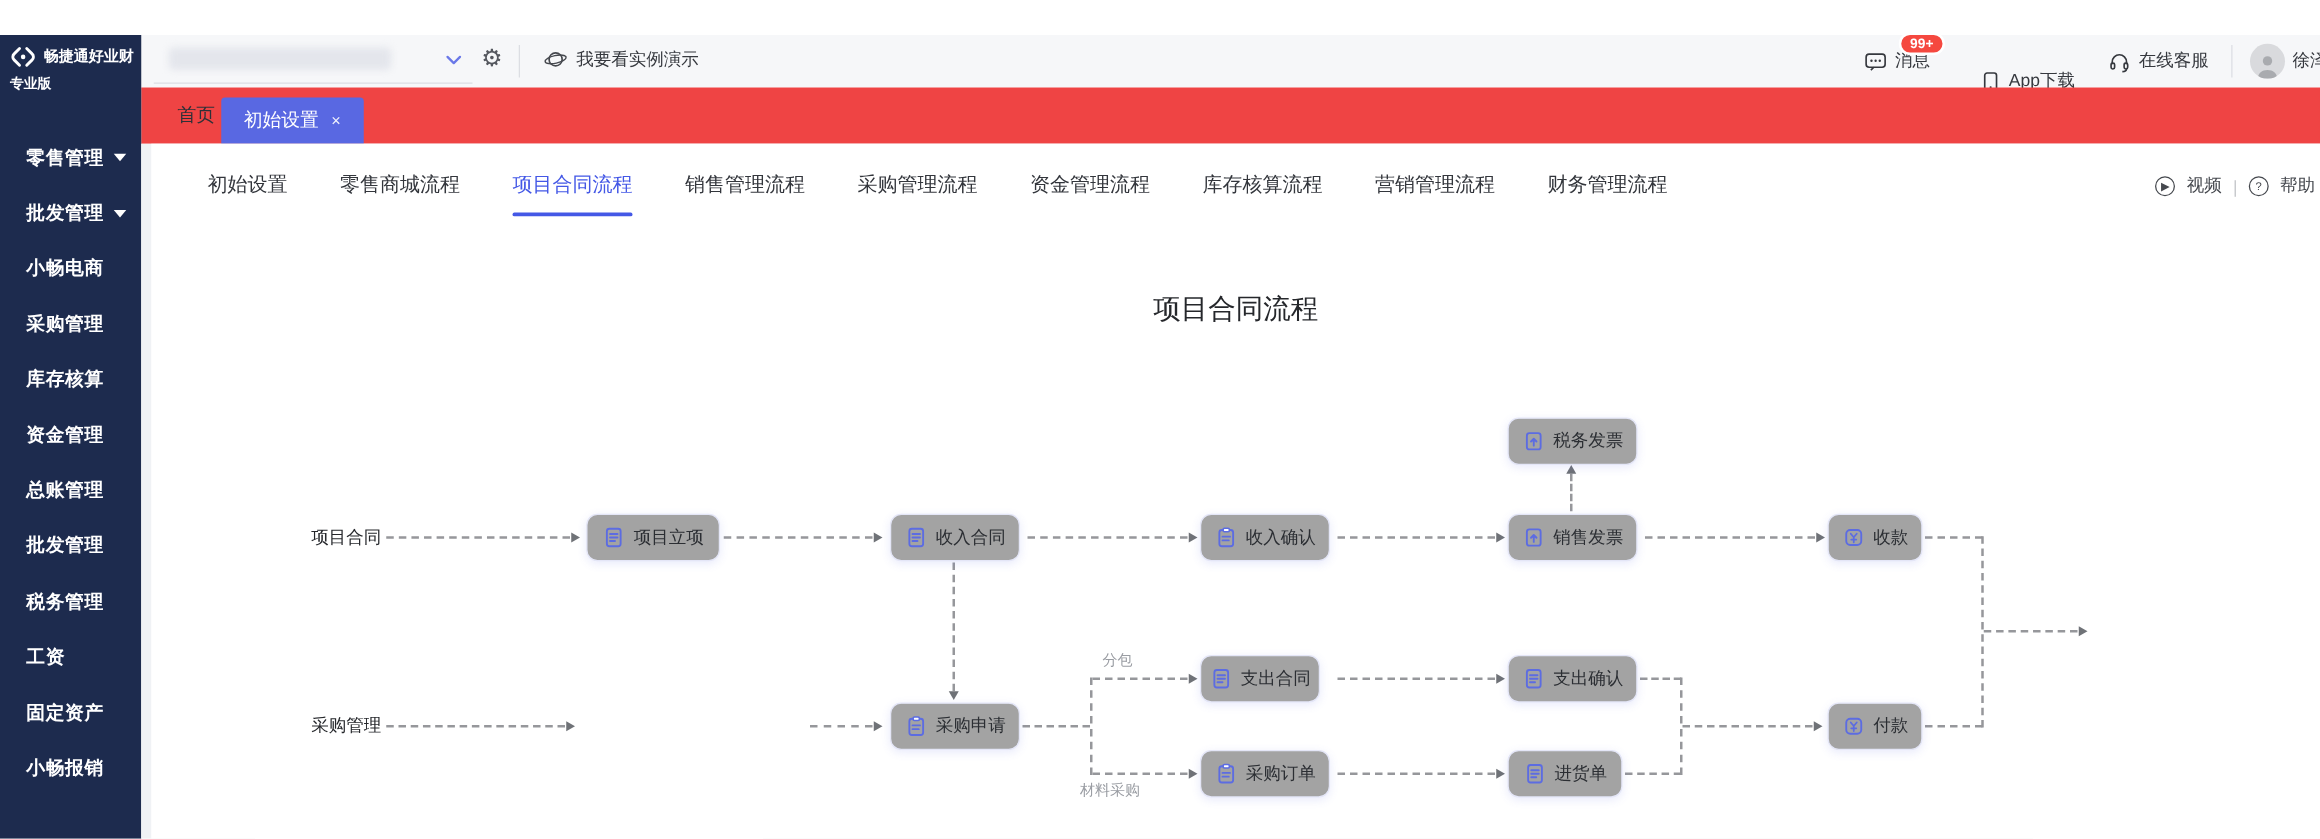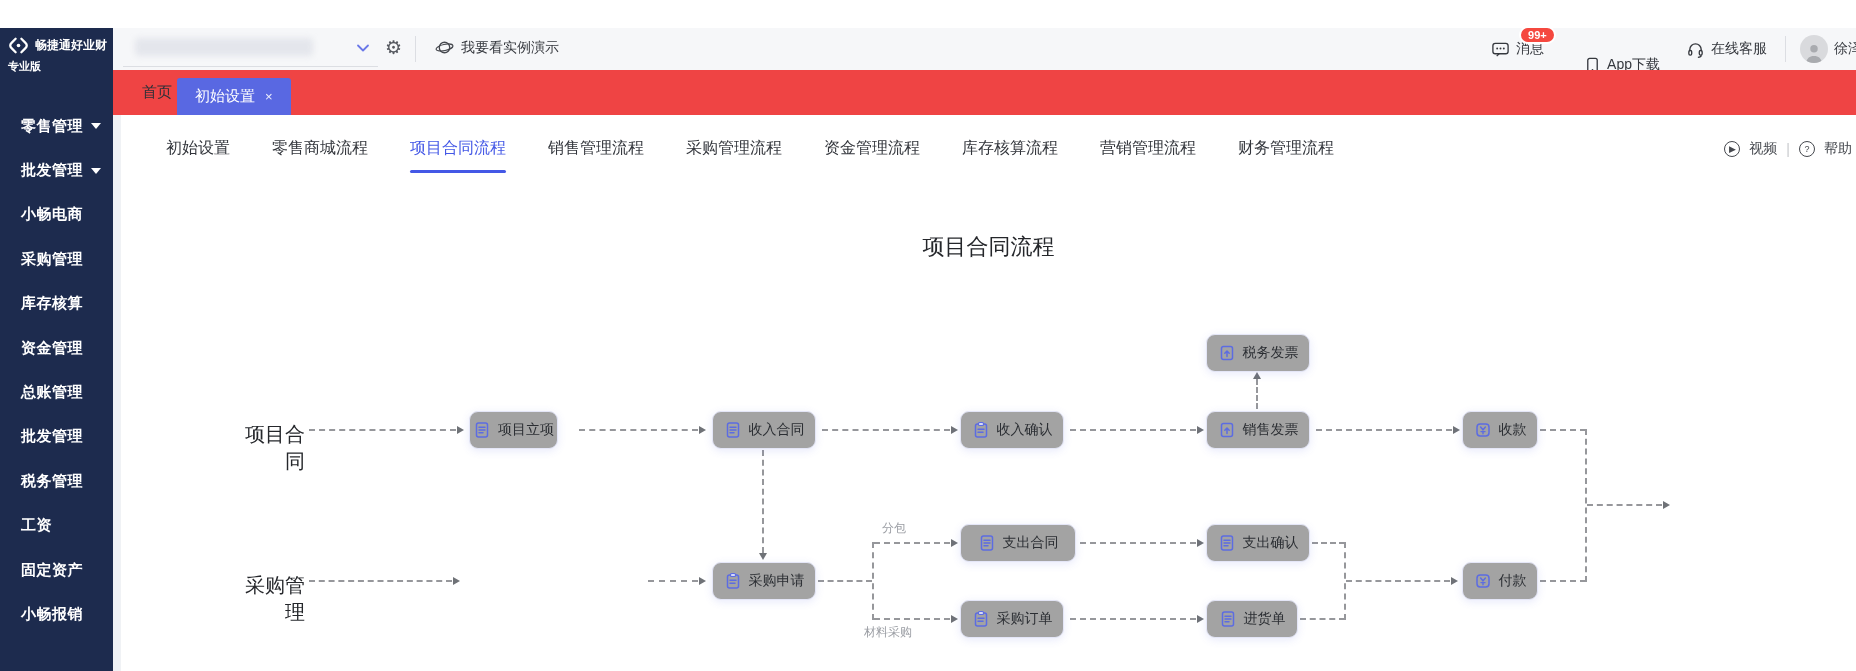--- a/index.html
+++ b/index.html
@@ -48,21 +48,21 @@
   .ptab { cursor:pointer; padding-bottom:14px; position:relative; white-space:nowrap; }
   .ptab.active { color:#4458e6; }
   .ptab.active::after { content:""; position:absolute; left:0; right:0; bottom:0; height:3px; background:#4458e6; border-radius:2px; }
   .tools { position:absolute; right:4px; top:25px; display:flex; align-items:center; gap:9px; font-size:14px; color:#45484e; white-space:nowrap; }
   .circ-ico { width:16px; height:16px; border:1.4px solid #45484e; border-radius:50%; display:inline-flex; align-items:center; justify-content:center; font-size:9px; line-height:1; }
   .tool-sep { color:#c8cacd; }
 
   .flow-title { position:absolute; left:0; width:1735px; top:117px; text-align:center; font-size:22px; color:#25272b; }
 
   
-  .rowlab { position:absolute; font-size:20px; color:#25272b; }
+  .rowlab { position:absolute; font-size:14px; color:#25272b; }
   .brlab  { position:absolute; font-size:12px; color:#9a9da3; }
   .node { position:absolute; height:38px; background:#a3a3a3; border:1px solid #e4e6f7; border-radius:9px;
           box-shadow:0 2px 8px rgba(93,108,226,.14); display:flex; align-items:center; justify-content:center; gap:7px;
           font-size:14px; color:#2b2e33; cursor:pointer; white-space:nowrap; }
   .nicon { width:18px; height:18px; display:inline-flex; }
   .hl { position:absolute; height:0; border-top:2px dashed #96979b; }
   .vl { position:absolute; width:0; border-left:2px dashed #96979b; }
   .ah-r { position:absolute; width:0; height:0; border-top:4px solid transparent; border-bottom:4px solid transparent; border-left:7px solid #6f7277; }
   .ah-u { position:absolute; width:0; height:0; border-left:4px solid transparent; border-right:4px solid transparent; border-bottom:7px solid #6f7277; }
   .ah-d { position:absolute; width:0; height:0; border-left:4px solid transparent; border-right:4px solid transparent; border-top:7px solid #6f7277; }
@@ -249,21 +249,21 @@
   <div class="hl" style="left:1300px; top:618px; width:45px;"></div>
   <div class="vl" style="left:1344px; top:542px; height:78px;"></div>
   <div class="hl" style="left:1346px; top:580px; width:104px;"></div>
     <div class="ah-r" style="left:1451px; top:577px;"></div>
   <div class="hl" style="left:1540px; top:429px; width:46px;"></div>
   <div class="hl" style="left:1540px; top:580px; width:46px;"></div>
   <div class="vl" style="left:1585px; top:429px; height:153px;"></div>
   <div class="hl" style="left:1587px; top:504px; width:75px;"></div>
     <div class="ah-r" style="left:1663px; top:501px;"></div>
 
-  <div class="node" style="left:469px; top:411px; width:89px;">
+  <div class="node" style="left:469px; top:411px; width:107px;">
       <span class="nicon">
         <svg viewBox="0 0 18 18" width="18" height="18">
           <rect x="3.5" y="2" width="11" height="14" rx="2" fill="none" stroke="#5c6ce2" stroke-width="1.5"></rect>
           <path d="M6 6.2h6M6 9h6M6 11.8h4" fill="none" stroke="#5c6ce2" stroke-width="1.5" stroke-linecap="round"></path>
         </svg>
       </span>
       <span>项目立项</span>
     </div>
   <div class="node" style="left:712px; top:411px; width:104px;">
       <span class="nicon">
@@ -314,21 +314,21 @@
   <div class="node" style="left:712px; top:562px; width:104px;">
       <span class="nicon">
         <svg viewBox="0 0 18 18" width="18" height="18">
           <rect x="3.5" y="3" width="11" height="13" rx="2" fill="none" stroke="#5c6ce2" stroke-width="1.5"></rect>
           <rect x="6.5" y="1.6" width="5" height="2.8" rx="1" fill="#fff" stroke="#5c6ce2" stroke-width="1.3"></rect>
           <path d="M6 8.3h6M6 11.3h5" fill="none" stroke="#5c6ce2" stroke-width="1.5" stroke-linecap="round"></path>
         </svg>
       </span>
       <span>采购申请</span>
     </div>
-  <div class="node" style="left:960px; top:524px; width:116px;">
+  <div class="node" style="left:960px; top:524px; width:96px;">
       <span class="nicon">
         <svg viewBox="0 0 18 18" width="18" height="18">
           <rect x="3.5" y="2" width="11" height="14" rx="2" fill="none" stroke="#5c6ce2" stroke-width="1.5"></rect>
           <path d="M6 6.2h6M6 9h6M6 11.8h4" fill="none" stroke="#5c6ce2" stroke-width="1.5" stroke-linecap="round"></path>
         </svg>
       </span>
       <span>支出合同</span>
     </div>
   <div class="node" style="left:1206px; top:524px; width:104px;">
       <span class="nicon">

